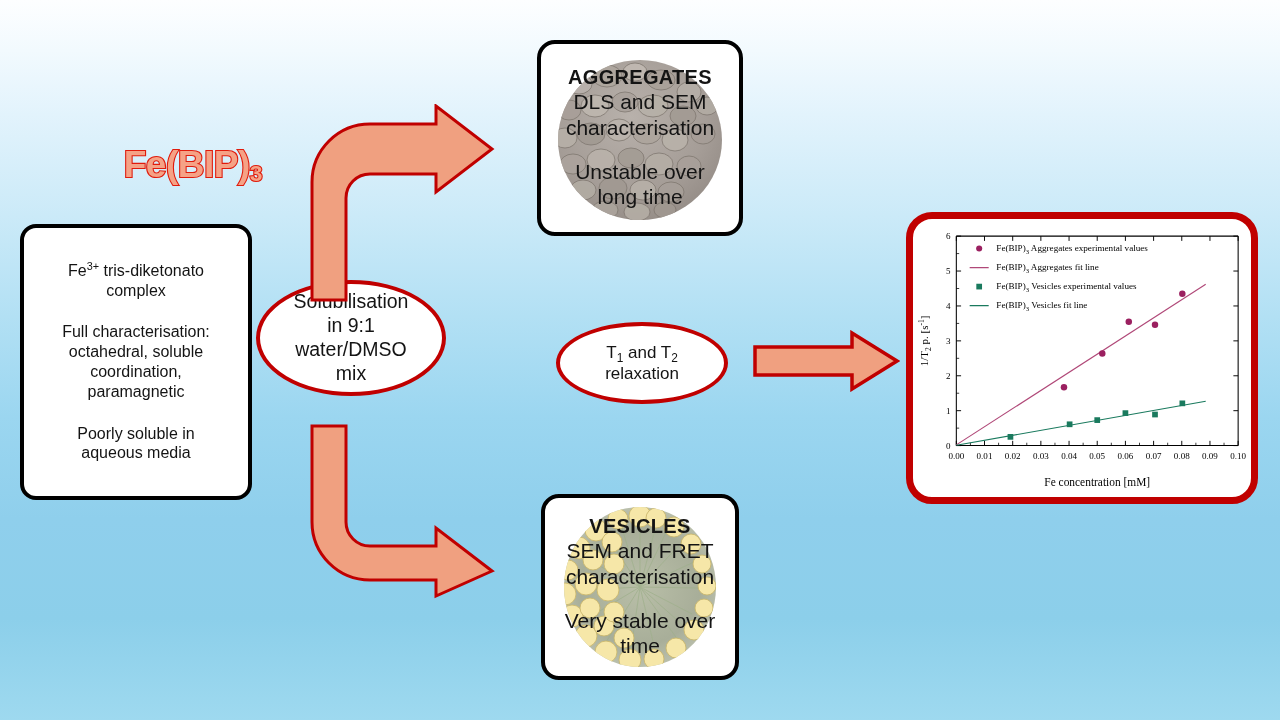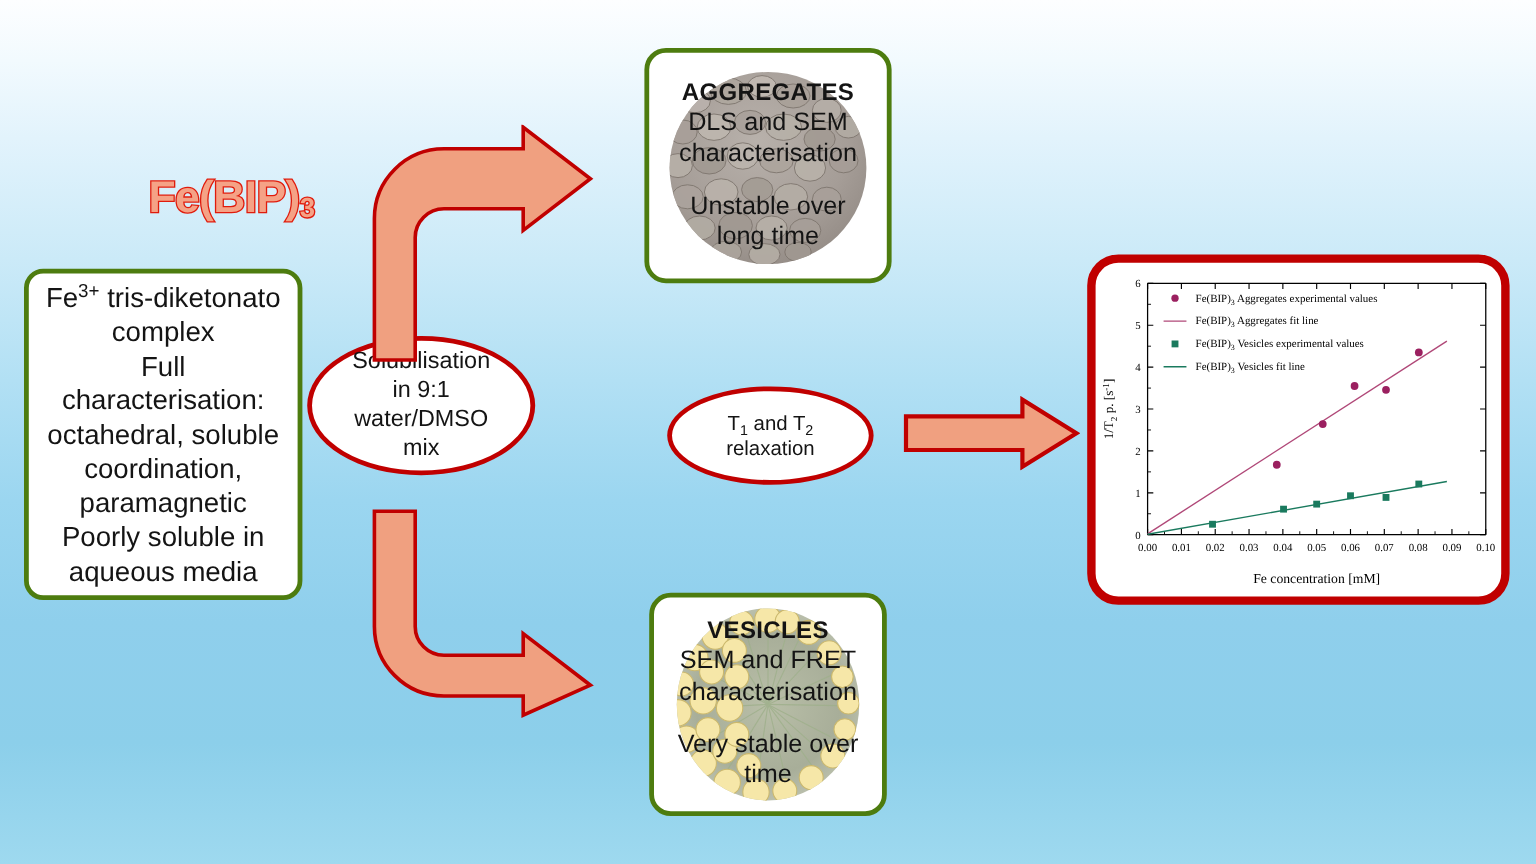--- a/index.html
+++ b/index.html
@@ -27,21 +27,21 @@
     -webkit-text-stroke: 2.2px #E01B0C;
     paint-order: stroke fill;
     white-space: nowrap;
   }
   #title sub { font-size: 0.62em; vertical-align: -0.18em; }
 
   
   .redbox {
     position: absolute;
     background: #ffffff;
-    border: 4px solid #4d7c0f;
+    border: 4px solid #000000;
     border-radius: 18px;
     overflow: hidden;
   }
   .redbox-inner {
     position: relative;
     z-index: 2;
     width: 100%; height: 100%;
     display: flex;
     flex-direction: column;
     align-items: center;
@@ -51,21 +51,21 @@
   }
 
   
   #props {
     left: 20px; top: 224px;
     width: 232px; height: 276px;
     border-radius: 16px;
   }
   #props .redbox-inner { padding: 8px 6px; gap: 0; }
   #props .para {
-    font-size: 23px;
+    font-size: 16px;
     line-height: 1.24;
     padding: 0 2px;
   }
   #props .gap { height: 22px; }
   sup { font-size: 0.68em; vertical-align: super; line-height: 0; }
   sub { font-size: 0.7em; vertical-align: sub; line-height: 0; }
 
   
   .ellipse {
     position: absolute;

